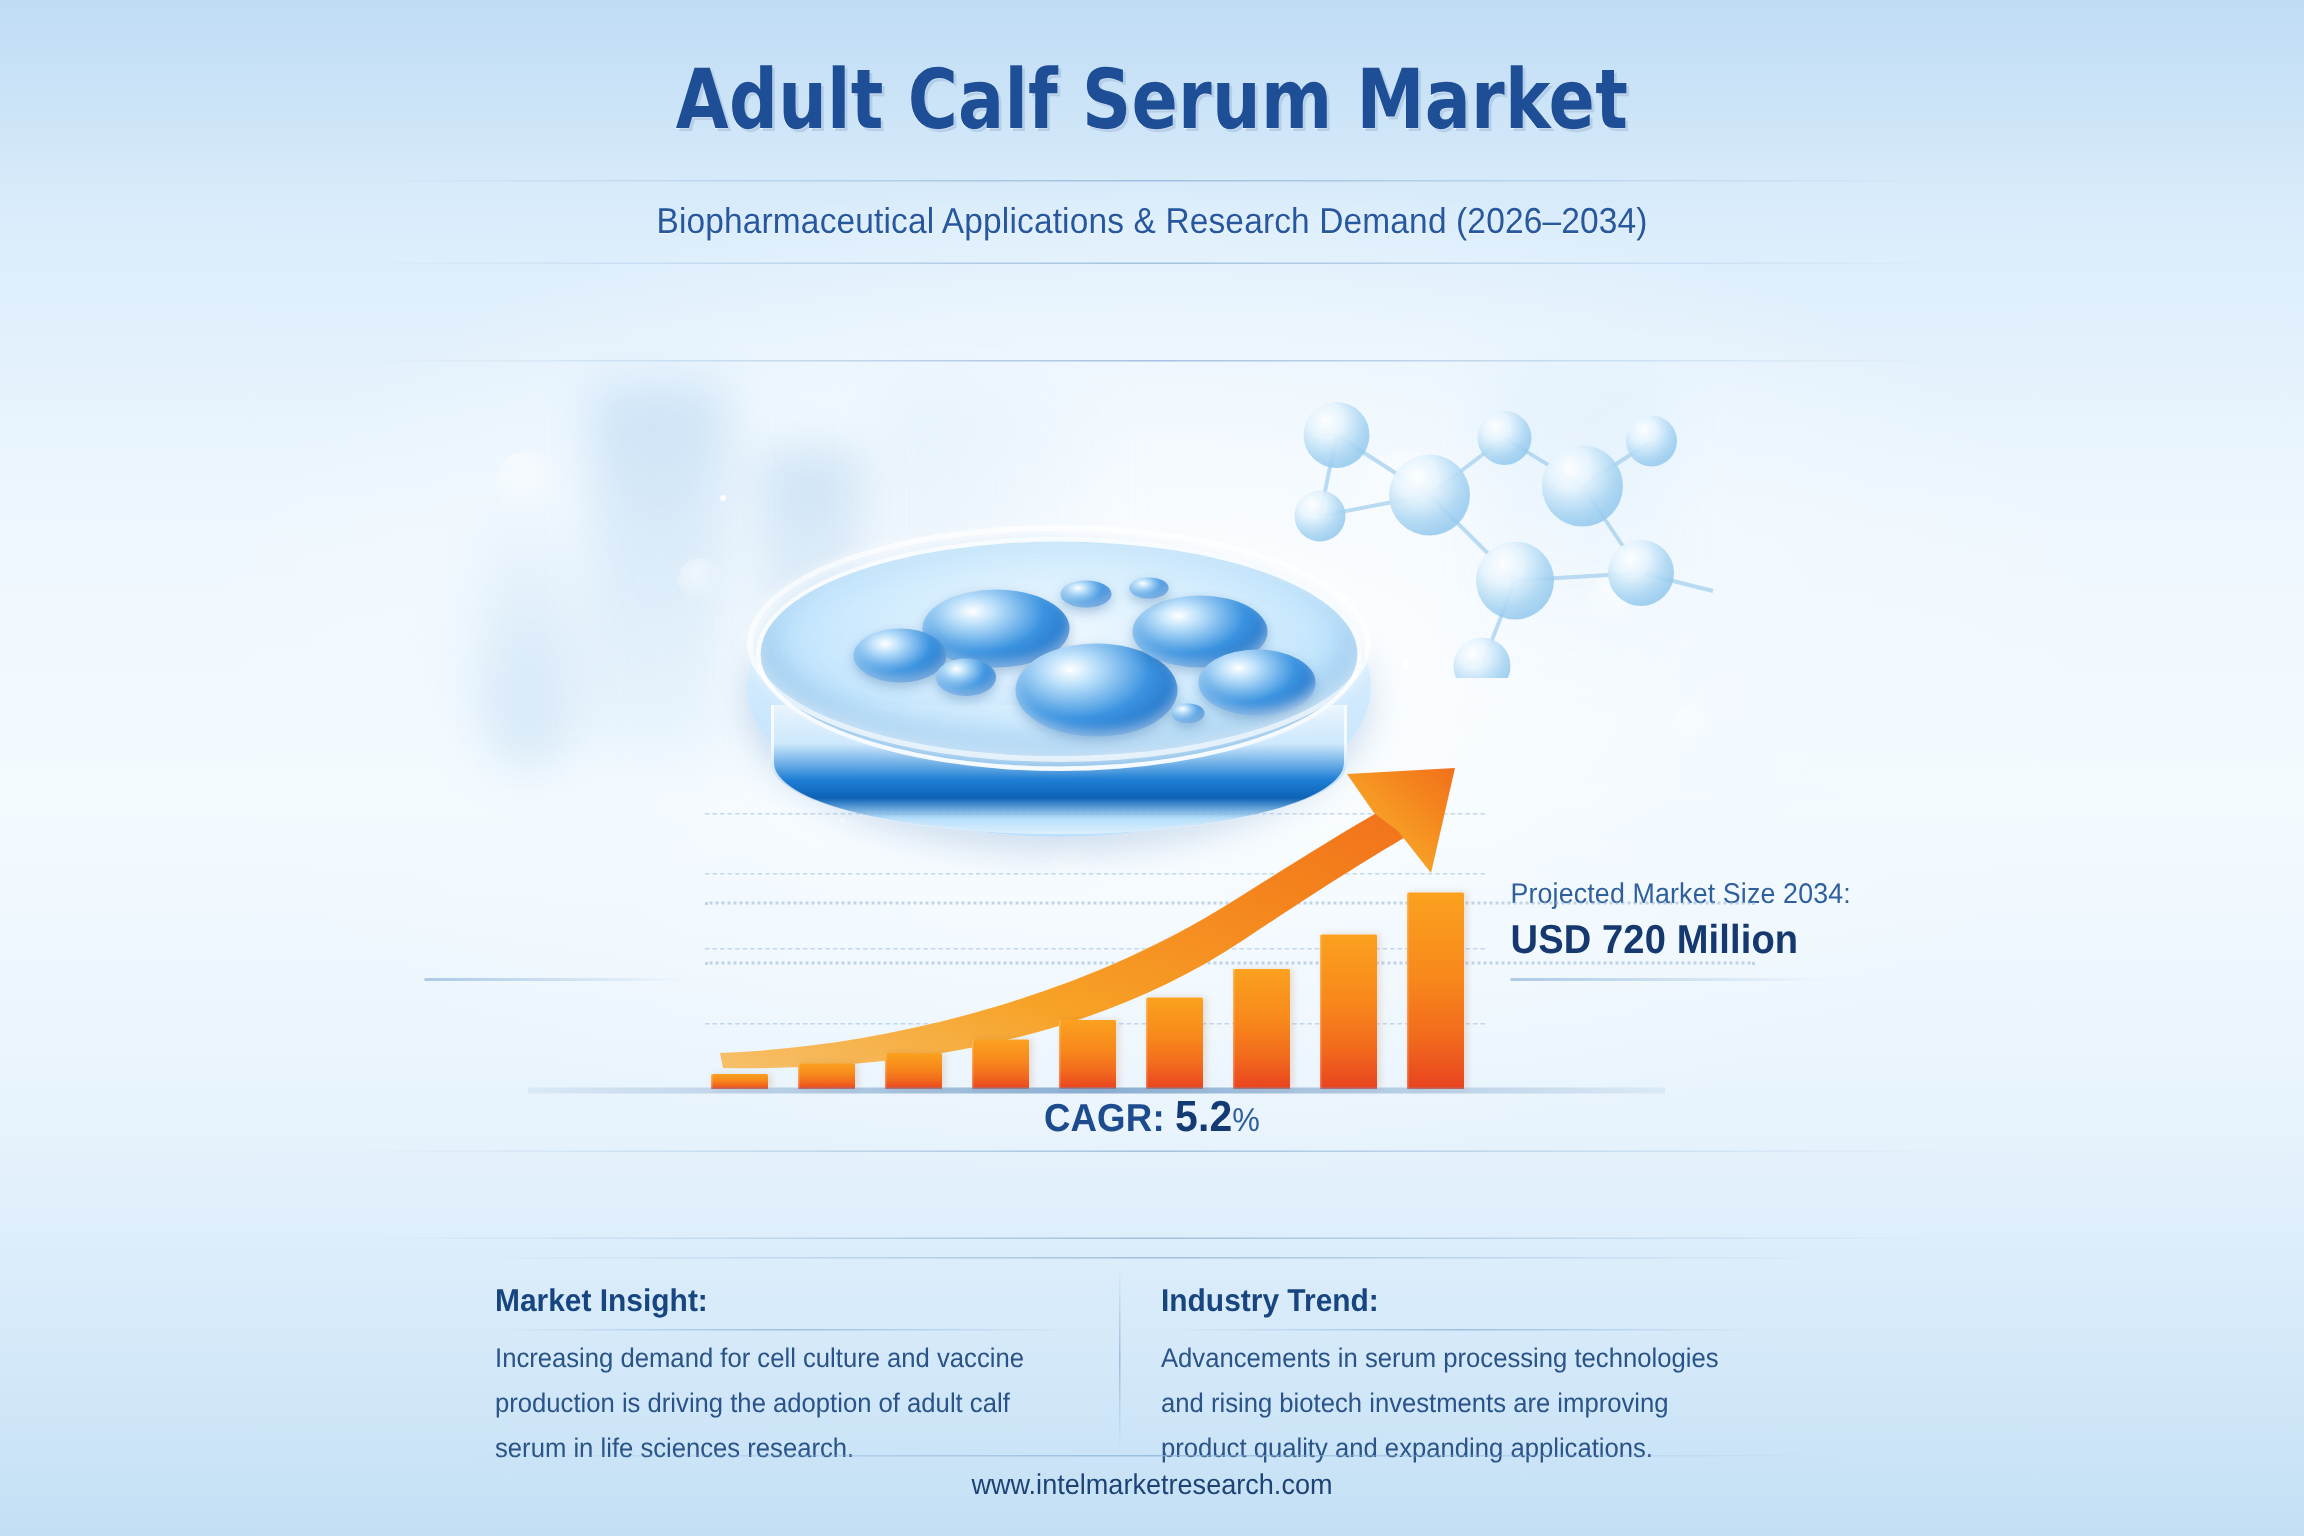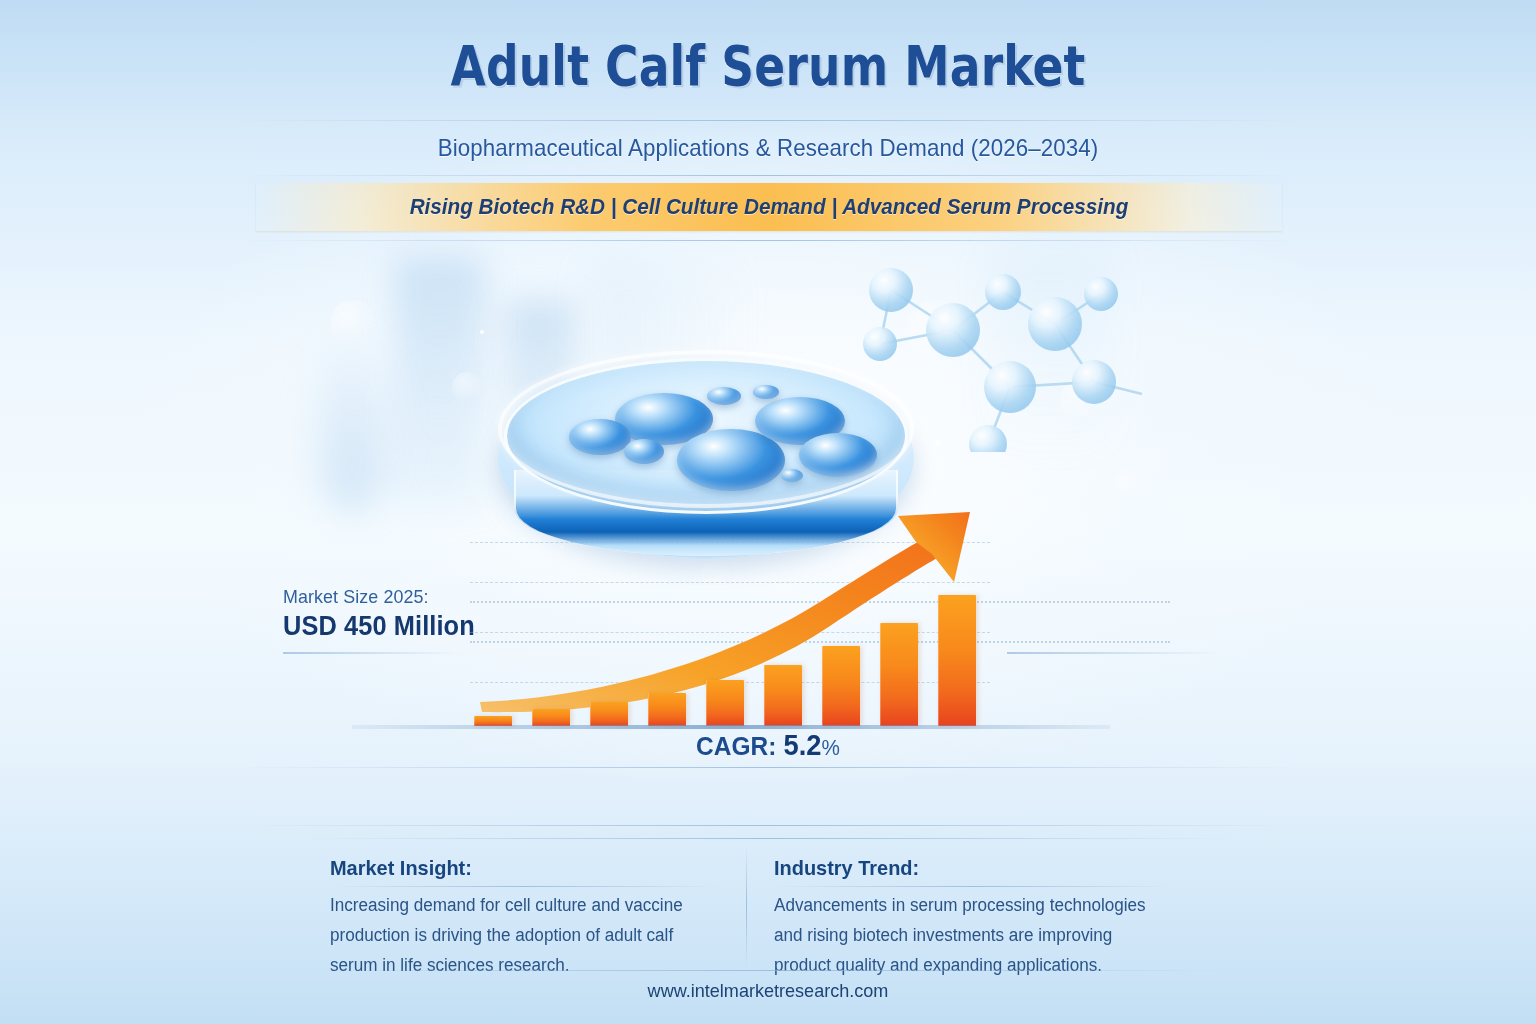--- a/index.html
+++ b/index.html
@@ -140,23 +140,20 @@
   <div class="bokeh" style="left:1115px;top:470px;width:26px;height:26px;opacity:.45;"></div>
   <div class="spark" style="left:480px;top:330px;width:4px;height:4px;"></div>
   <div class="spark" style="left:935px;top:440px;width:5px;height:5px;"></div>
   <div class="spark" style="left:560px;top:545px;width:4px;height:4px;"></div>
 
   <div class="title">Adult Calf Serum Market</div>
   <div class="rule" style="left:236px;width:1064px;top:120px;"></div>
   <div class="subtitle">Biopharmaceutical Applications &amp; Research Demand (2026–2034)</div>
   <div class="rule" style="left:236px;width:1064px;top:175px;"></div>
 
-  <div class="tagband">
-    <div class="txt">Rising Biotech R&amp;D | Cell Culture Demand | Advanced Serum Processing</div>
-  </div>
   <div class="rule" style="left:236px;width:1064px;top:240px;"></div>
 
   <svg id="molecule" viewBox="0 0 300 200" xmlns="http://www.w3.org/2000/svg">
     <defs>
       <radialGradient id="sph" cx="34%" cy="28%" r="72%">
         <stop offset="0%" stop-color="#ffffff" stop-opacity="1"></stop>
         <stop offset="38%" stop-color="#e2f2fd" stop-opacity=".95"></stop>
         <stop offset="75%" stop-color="#a9d5f2" stop-opacity=".9"></stop>
         <stop offset="100%" stop-color="#8cc5ec" stop-opacity=".85"></stop>
       </radialGradient>
@@ -195,26 +192,26 @@
       <div class="colony" style="left:170px;top:68px;width:108px;height:62px;"></div>
       <div class="colony" style="left:248px;top:36px;width:90px;height:48px;"></div>
       <div class="colony" style="left:292px;top:72px;width:78px;height:44px;"></div>
       <div class="colony" style="left:200px;top:26px;width:34px;height:18px;"></div>
       <div class="colony" style="left:246px;top:24px;width:26px;height:14px;"></div>
       <div class="colony" style="left:274px;top:108px;width:22px;height:13px;"></div>
     </div>
     <div class="dish-rim"></div>
   </div>
 
-  <div class="kpi kpi-left">
-    <div class="lbl">Market Size 2025:</div>
-    <div class="val">USD 450 Million</div>
-  </div>
   <div class="kpi-underline" style="left:283px;width:178px;top:652px;"></div>
 
+  <div class="kpi kpi-right">
+    <div class="lbl">Projected Market Size 2034:</div>
+    <div class="val">USD 720 Million</div>
+  </div>
   <div class="kpi-underline" style="left:1007px;width:215px;top:652px;"></div>
 
   <div class="dotline" style="left:470px;width:700px;top:601px;"></div>
   <div class="dotline" style="left:470px;width:700px;top:641px;"></div>
 
   <div id="chart">
     <div class="gridline" style="top:22px;"></div>
     <div class="gridline" style="top:62px;"></div>
     <div class="gridline" style="top:112px;"></div>
     <div class="gridline" style="top:162px;"></div>

